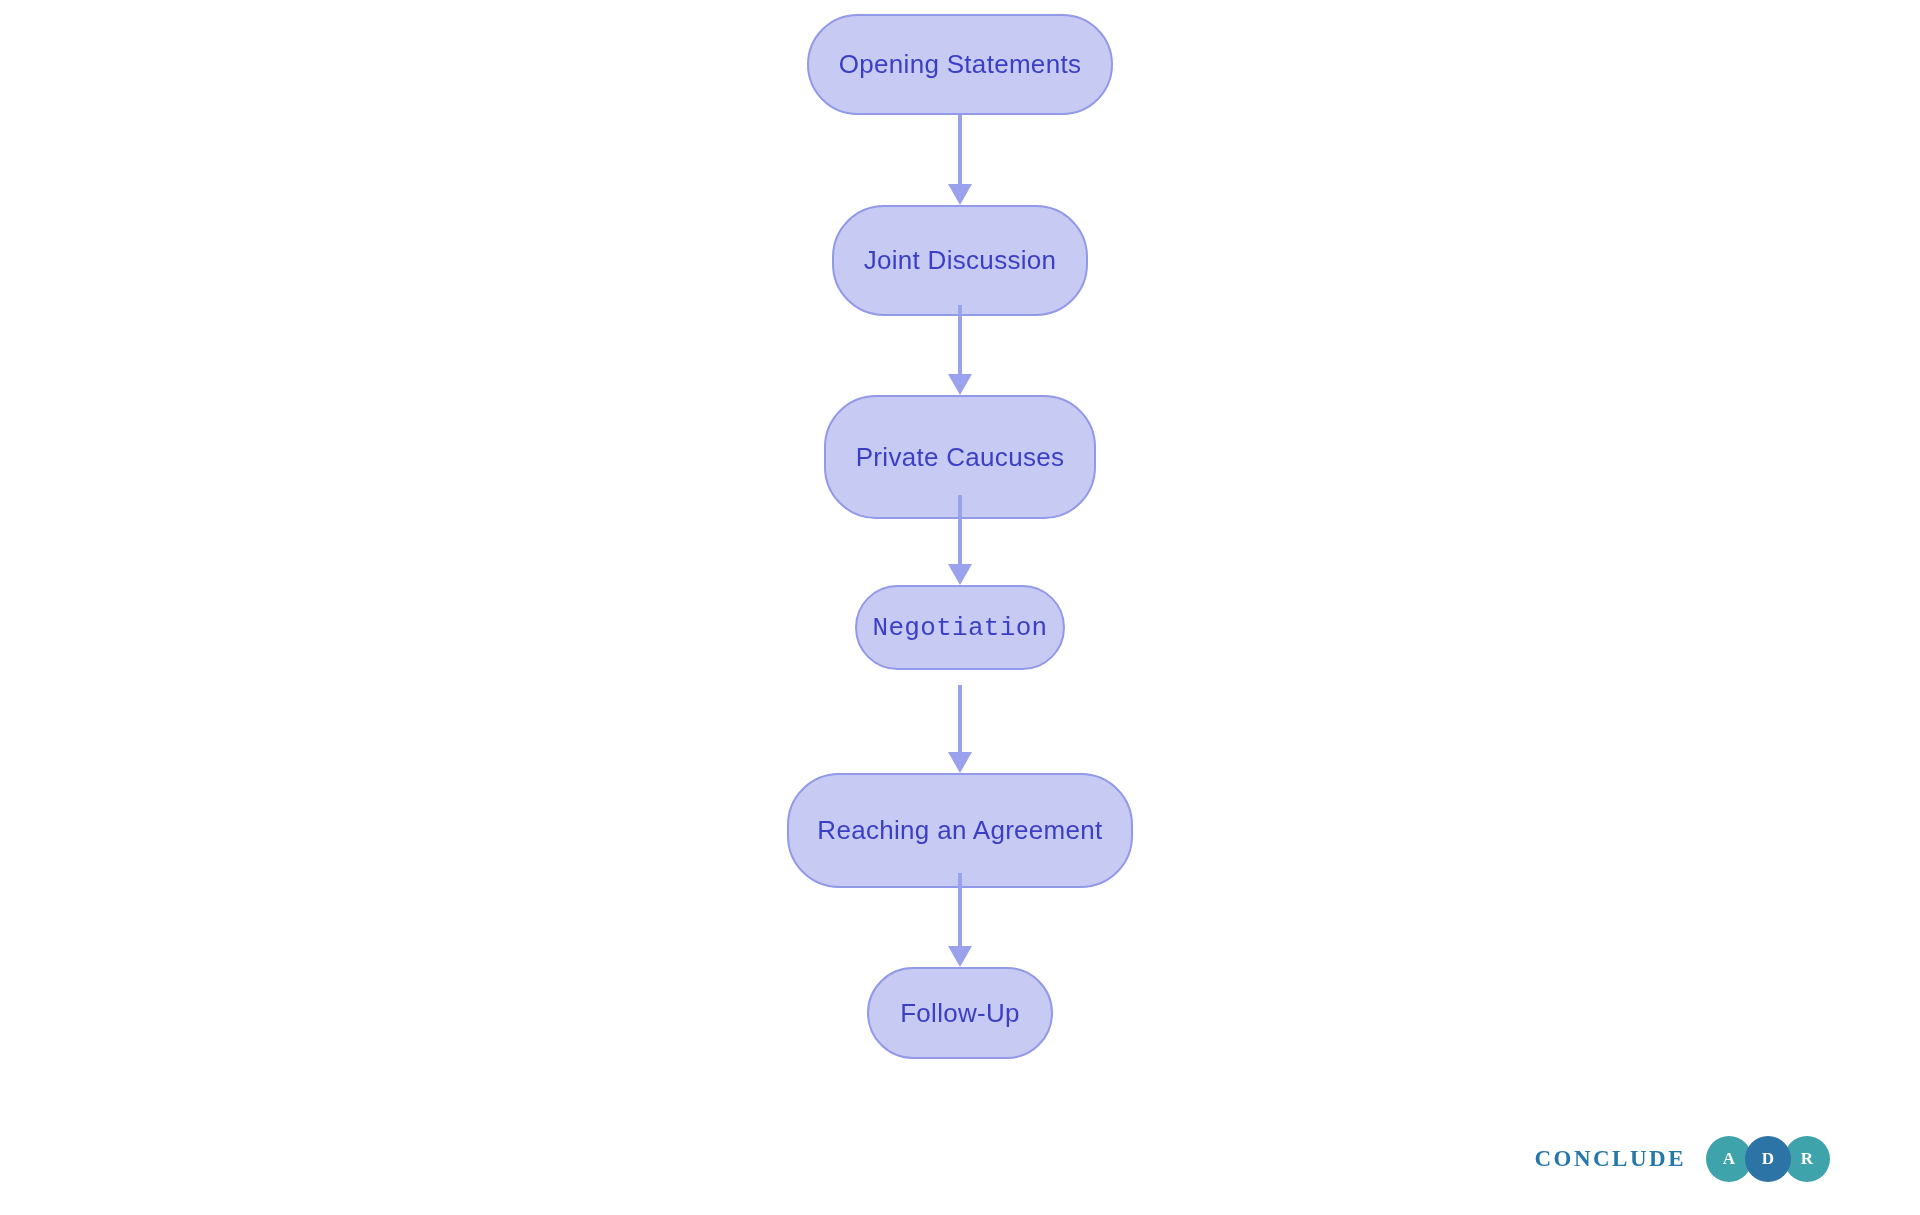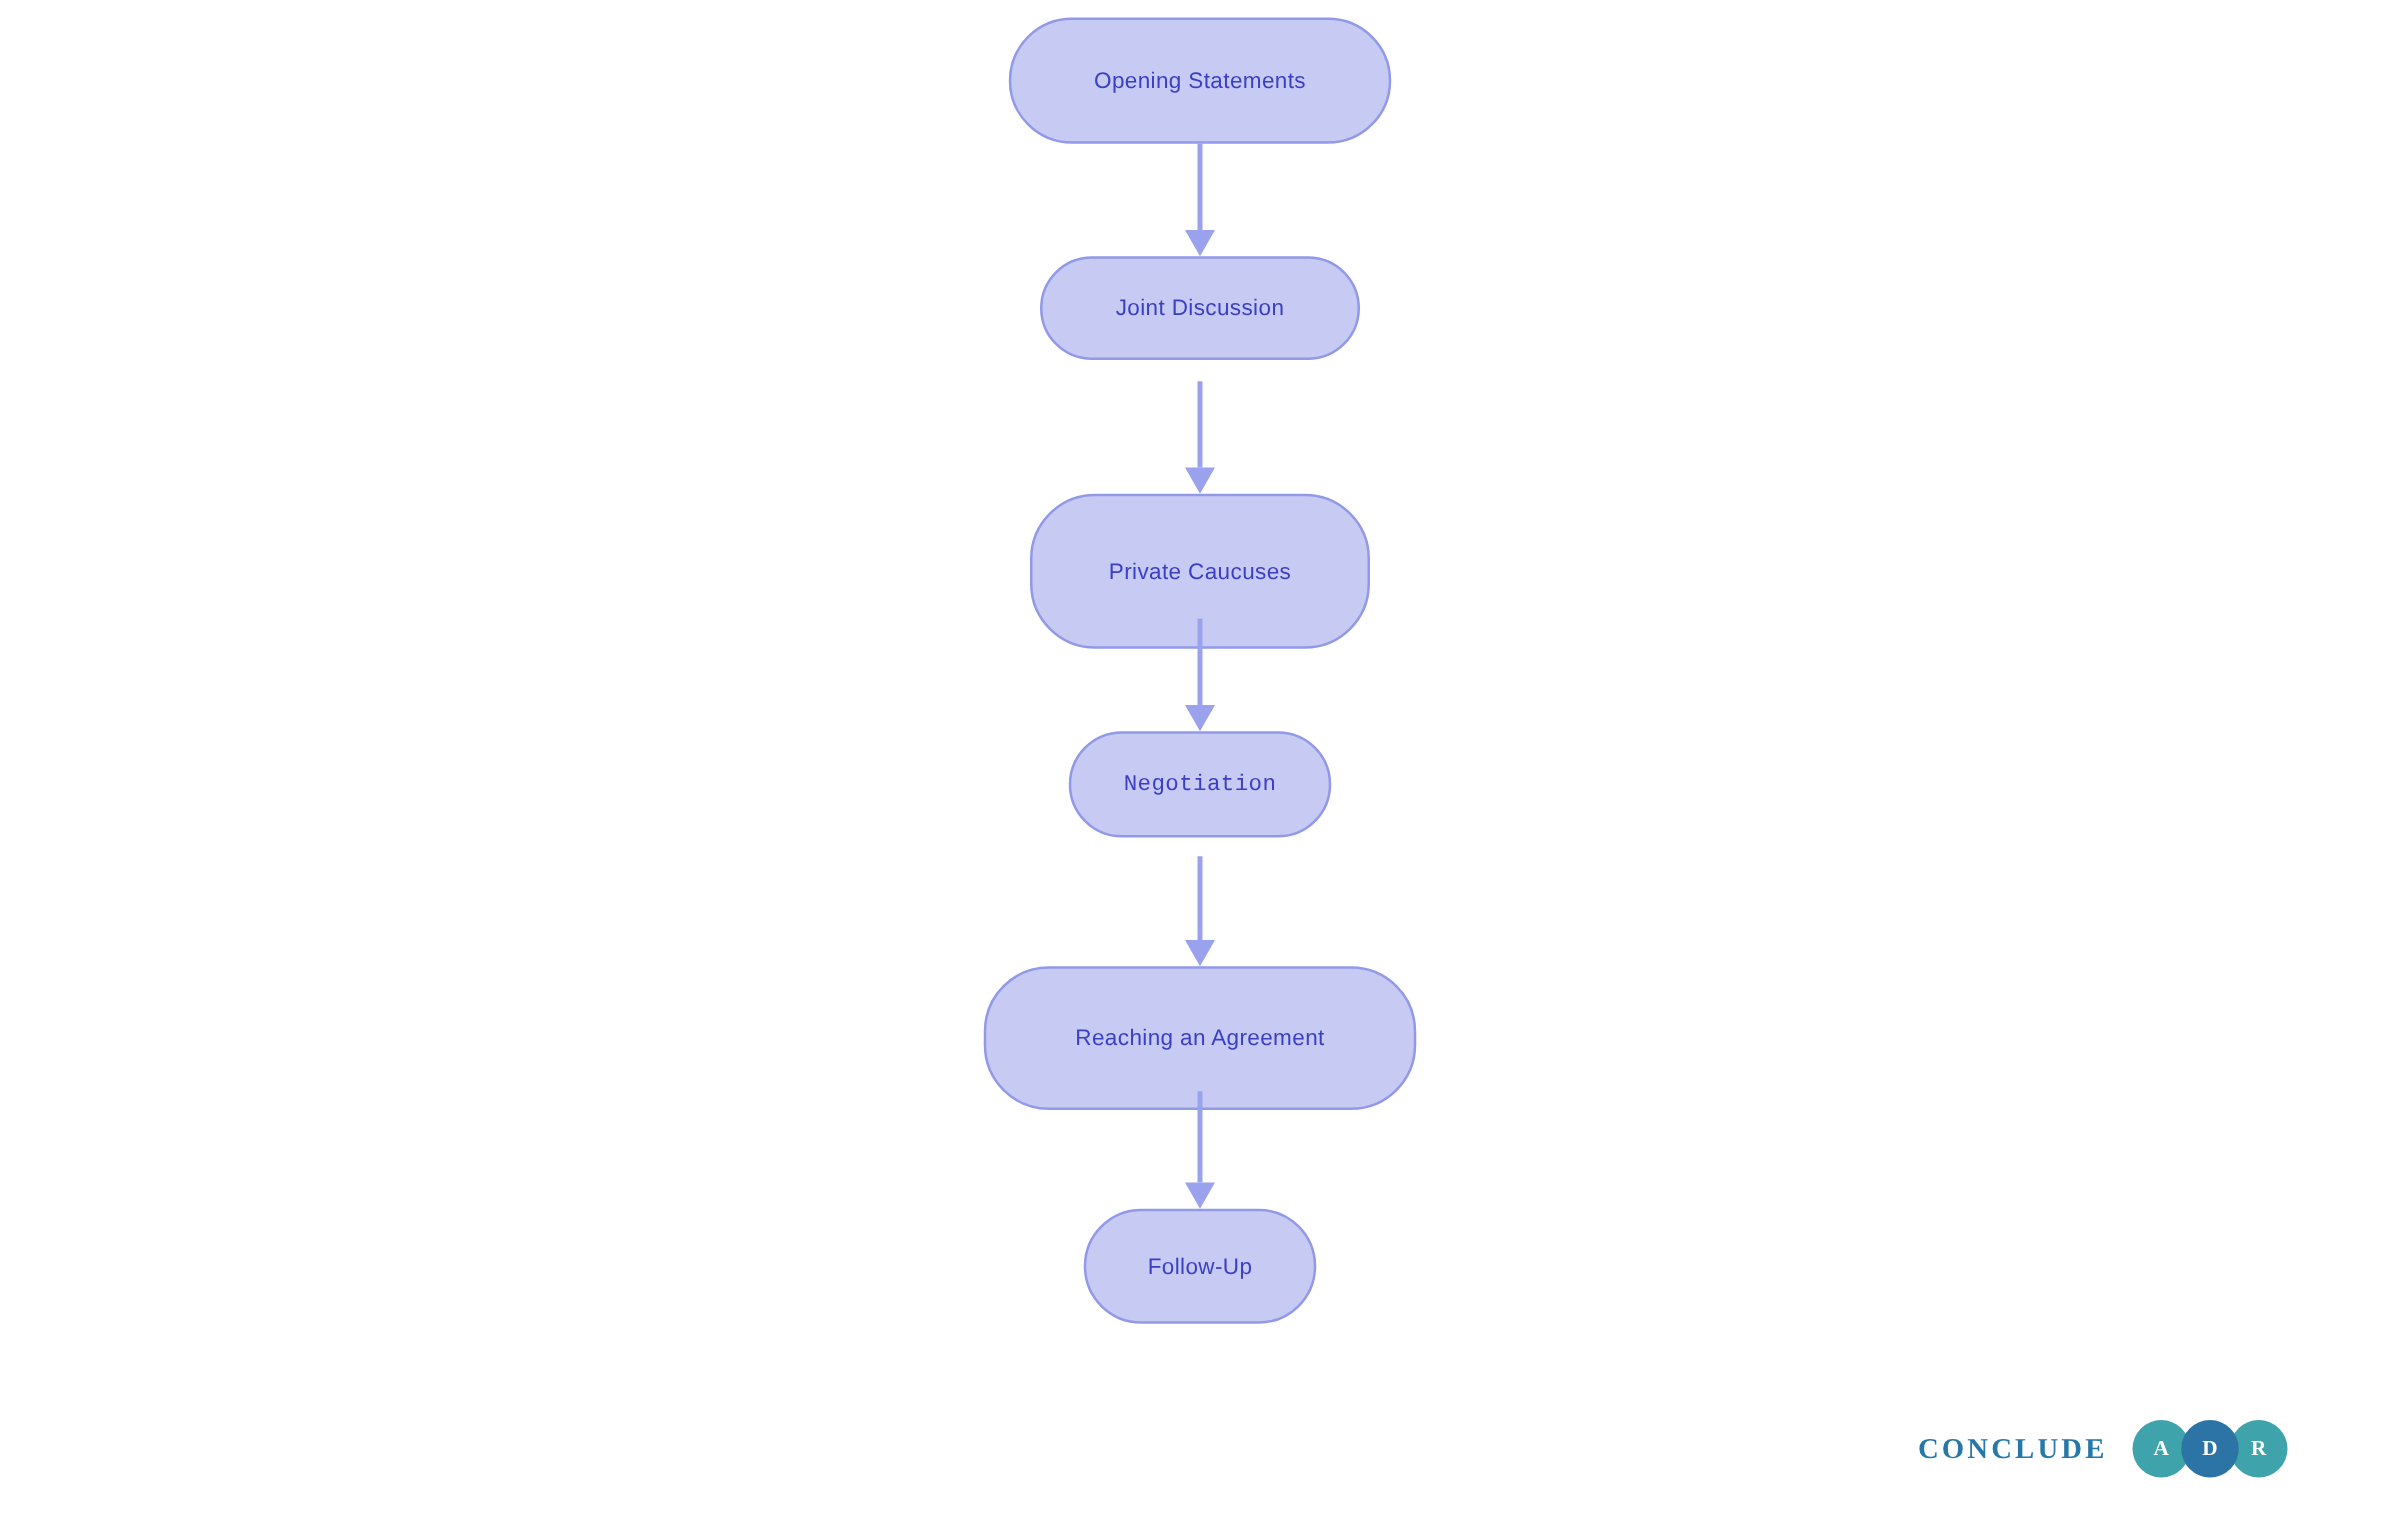--- a/index.html
+++ b/index.html
@@ -24,21 +24,21 @@
     background: #c7caf3;
     border: 2px solid #9199e8;
     border-radius: 52px;
     display: flex;
     align-items: center;
     justify-content: center;
     box-sizing: border-box;
   }
   .node-label {
     color: #3b3fc4;
-    font-size: 18px;
+    font-size: 26px;
     letter-spacing: 0.3px;
     white-space: nowrap;
   }
 
   
   .arrow {
     position: absolute;
     left: 50%;
     transform: translateX(-50%);
     display: flex;
@@ -99,21 +99,21 @@
 </style>
 </head>
 <body>
 
 <div class="canvas">
 
   <div class="node" style="top:14px;  width:306px; height:101px;">
     <span class="node-label">Opening Statements</span>
   </div>
 
-  <div class="node" style="top:205px; width:256px; height:83px;">
+  <div class="node" style="top:205px; width:256px; height:111px;">
     <span class="node-label">Joint Discussion</span>
   </div>
 
   <div class="node" style="top:395px; width:272px; height:124px;">
     <span class="node-label">Private Caucuses</span>
   </div>
 
   <div class="node" style="top:585px; width:210px; height:85px;font-family:Liberation Mono, monospace;">
     <span class="node-label">Negotiation</span>
   </div>

